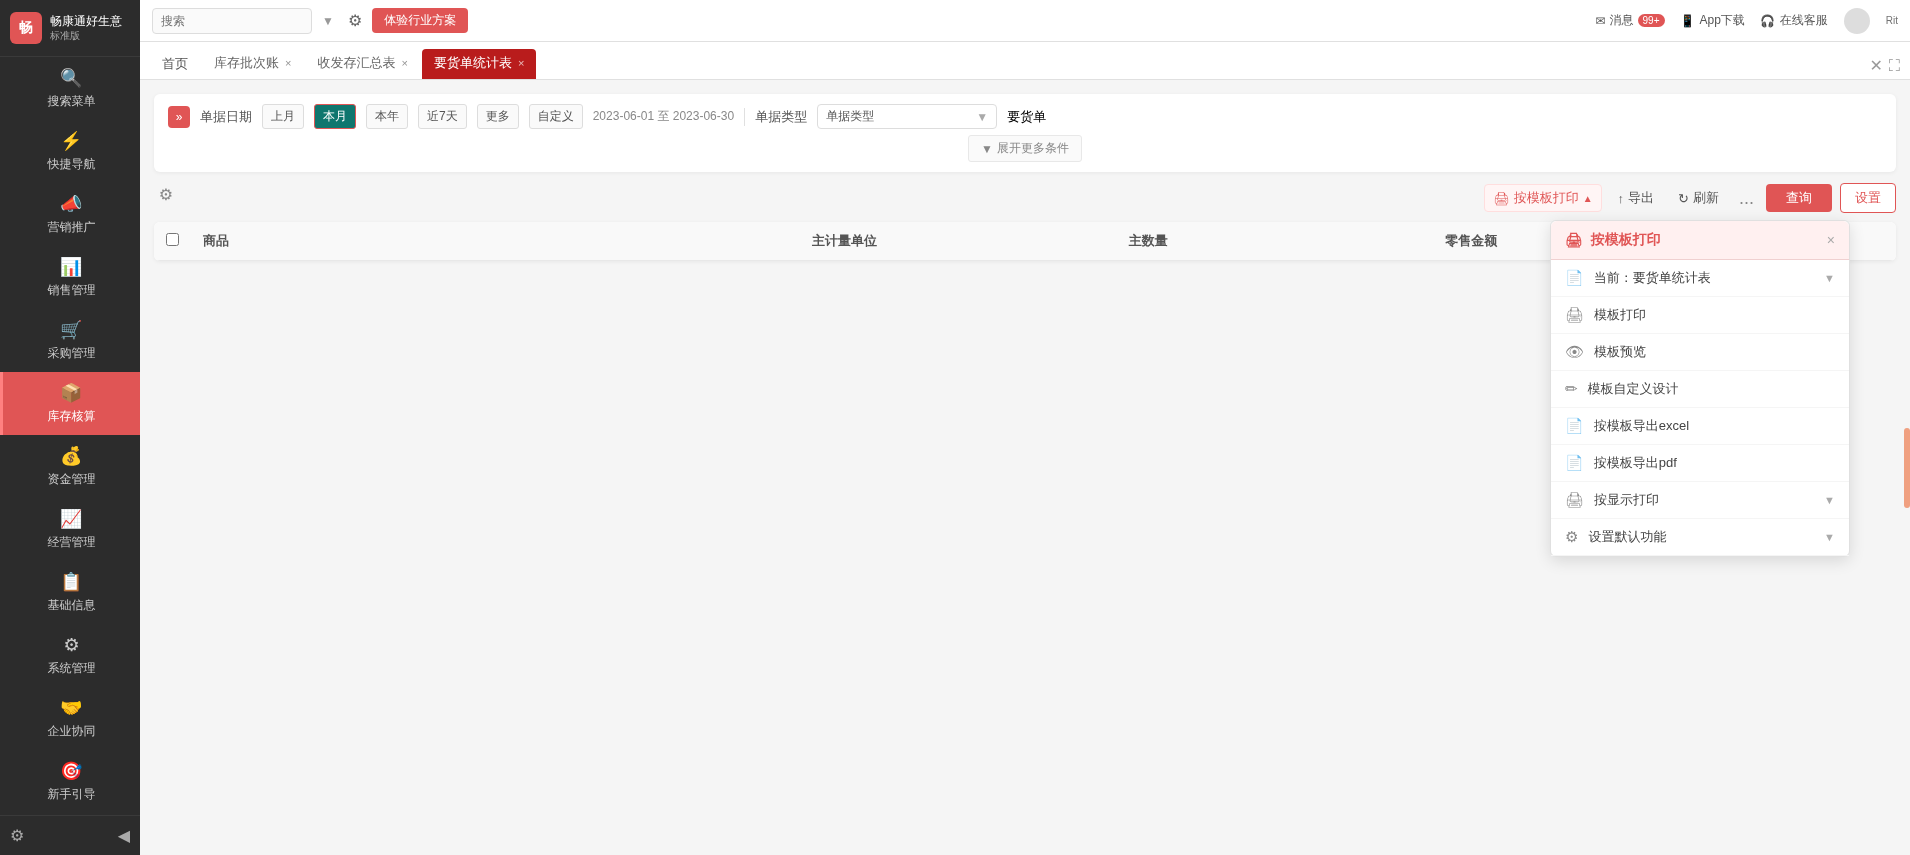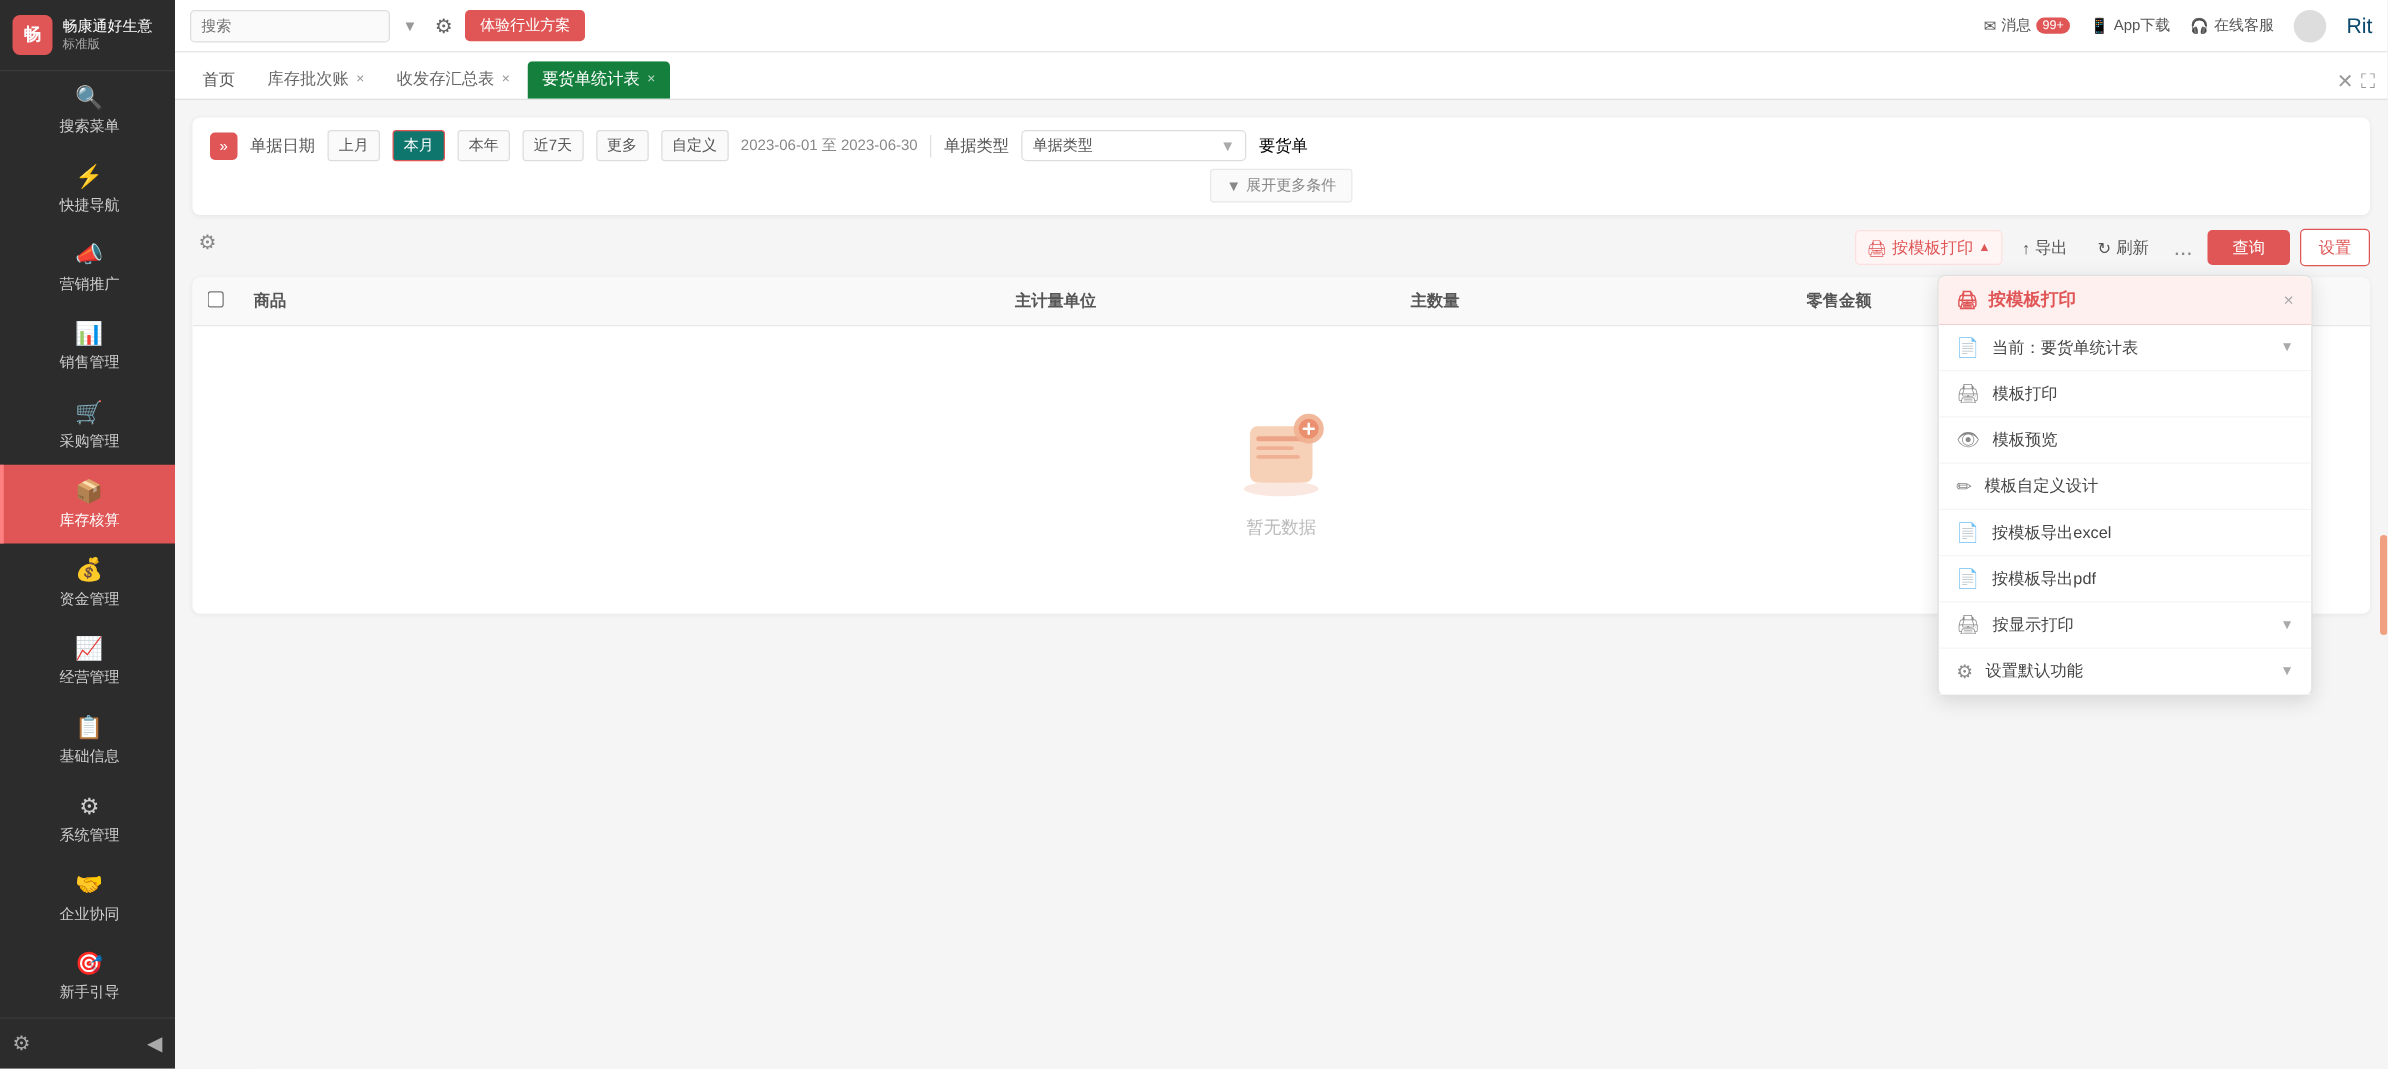--- a/index.html
+++ b/index.html
@@ -136,21 +136,21 @@
       align-items: center;
       padding: 0 12px;
       font-size: 13px;
       cursor: pointer;
       color: #666;
       border-bottom: 2px solid transparent;
       white-space: nowrap;
       gap: 6px;
     }
     .tab.active {
-      background: #15803d;
+      background: #b91c1c;
       color: #fff;
       border-radius: 4px 4px 0 0;
     }
     .tab .close-x {
       font-size: 11px;
       opacity: 0.7;
     }
     .tab.active .close-x { color: #fff; }
     .tab-home { color: #555; border-bottom: none; }
     .tabbar-right-btns {
@@ -484,21 +484,21 @@
       </div>
       <div class="topbar-right-item">
         <span>📱</span>
         <span>App下载</span>
       </div>
       <div class="topbar-right-item">
         <span>🎧</span>
         <span>在线客服</span>
       </div>
       <div class="avatar-circle"></div>
-      <span style="color:#0c4a6e; font-size:17px;">Rit</span>
+      <span style="color:#737373; font-size:10px;">Rit</span>
     </div>
   </div>
 
   <div class="tabbar">
     <div class="tab tab-home">
       <span>首页</span>
     </div>
     <div class="tab">
       <span>库存批次账</span>
       <span class="close-x">×</span>
@@ -576,35 +576,20 @@
     <div class="table-card">
       <div class="table-header">
         <div class="th check">
           <input type="checkbox" style="">
         </div>
         <div class="th goods">商品</div>
         <div class="th unit">主计量单位</div>
         <div class="th qty">主数量</div>
         <div class="th amount">零售金额</div>
       </div>
-      <div class="empty-state">
-
-        <svg width="100" height="80" viewBox="0 0 100 80">
-          <ellipse cx="50" cy="70" rx="30" ry="6" fill="#f5d0c0" opacity="0.5"></ellipse>
-          <rect x="25" y="20" width="50" height="45" rx="6" fill="#f5c5a5" opacity="0.8"></rect>
-          <rect x="30" y="28" width="40" height="4" rx="2" fill="#e89070" opacity="0.7"></rect>
-          <rect x="30" y="36" width="30" height="3" rx="2" fill="#e89070" opacity="0.5"></rect>
-          <rect x="30" y="43" width="35" height="3" rx="2" fill="#e89070" opacity="0.5"></rect>
-          <circle cx="72" cy="22" r="12" fill="#f0b090" opacity="0.9"></circle>
-          <circle cx="72" cy="22" r="8" fill="#e88060" opacity="0.7"></circle>
-          <line x1="68" y1="22" x2="76" y2="22" stroke="#fff" stroke-width="2" stroke-linecap="round"></line>
-          <line x1="72" y1="18" x2="72" y2="26" stroke="#fff" stroke-width="2" stroke-linecap="round"></line>
-        </svg>
-        <span>暂无数据</span>
-      </div>
     </div>
 
     <div class="print-dropdown" id="printDropdown">
       <div class="dropdown-header">
         <div class="dropdown-header-left">
           <span>🖨</span>
           <span>按模板打印</span>
         </div>
         <span class="dropdown-close">×</span>
       </div>

